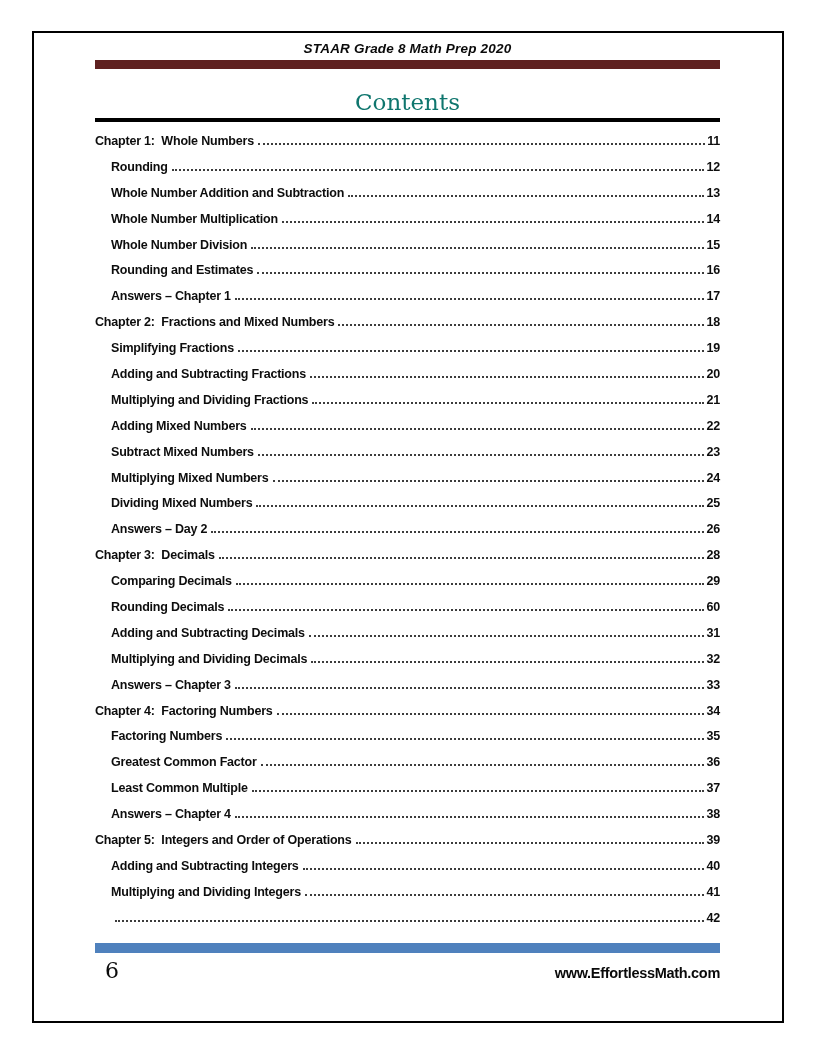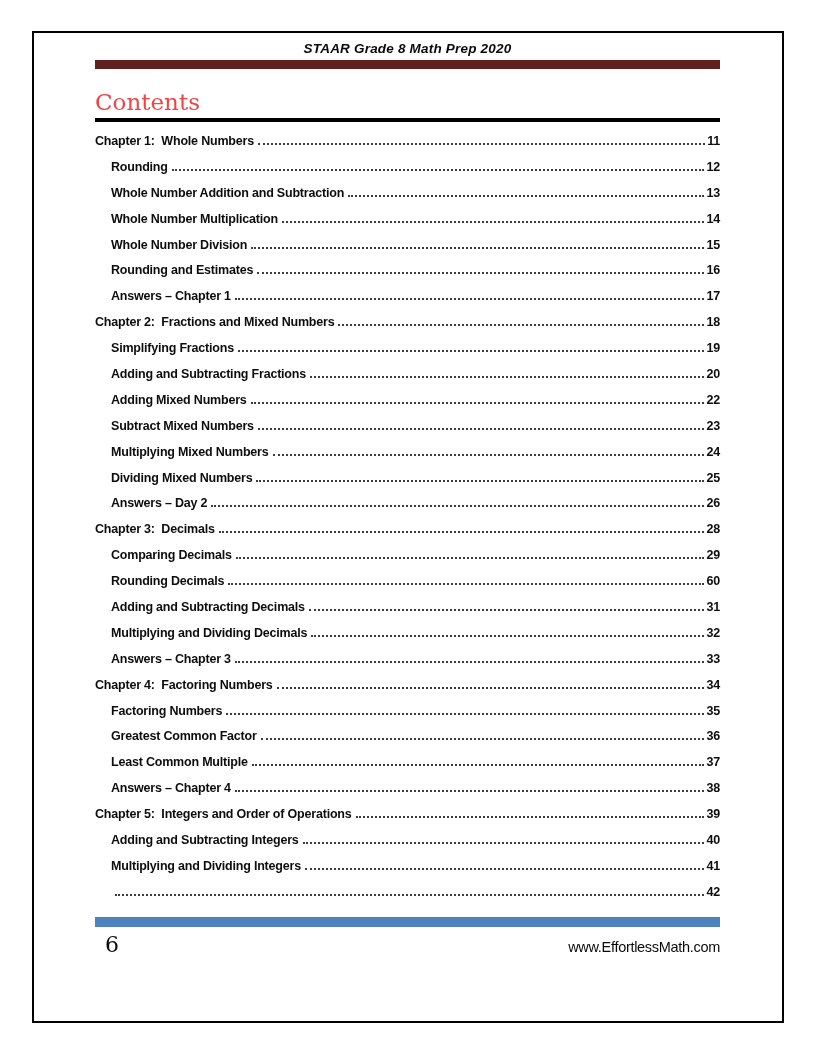--- a/index.html
+++ b/index.html
@@ -32,25 +32,25 @@
     letter-spacing: 0.2px;
     color: #0a0a0a;
   }
   .rule-maroon {
     margin-top: 4px;
     height: 9px;
     width: 100%;
   }
   .contents-title {
     margin-top: 20px;
-    text-align: left;
+    text-align: center;
     font-family: "DejaVu Serif", "Liberation Serif", serif;
     font-size: 23px;
     font-weight: 500;
-    color: #ef4444;
+    color: #0f766e;
   }
   .rule-black {
     margin-top: 3px;
     height: 4px;
     width: 100%;
     background: #000;
   }
   .toc {
     margin-top: 7px;
     list-style: none;
@@ -87,21 +87,21 @@
   }
   .footer-page-number {
     font-family: "DejaVu Serif", "Liberation Serif", serif;
     font-size: 22px;
     font-weight: 400;
     padding-left: 10px;
     color: #0a0a0a;
   }
   .footer-site {
     font-size: 14.5px;
-    font-weight: normal;
+    font-weight: bold;
     letter-spacing: -0.3px;
     color: #0a0a0a;
     text-align: right;
   }
 </style>
 </head>
 <body>
 
 <div class="page-border"></div>
 
@@ -158,20 +158,25 @@
     </li>
       <li class="toc-row section">
       <span class="toc-label">Simplifying Fractions</span>
       <span class="toc-dots"></span>
       <span class="toc-page">19</span>
     </li>
       <li class="toc-row section">
       <span class="toc-label">Adding and Subtracting Fractions</span>
       <span class="toc-dots"></span>
       <span class="toc-page">20</span>
+    </li>
+      <li class="toc-row section">
+      <span class="toc-label">Multiplying and Dividing Fractions</span>
+      <span class="toc-dots"></span>
+      <span class="toc-page">21</span>
     </li>
       <li class="toc-row section">
       <span class="toc-label">Adding Mixed Numbers</span>
       <span class="toc-dots"></span>
       <span class="toc-page">22</span>
     </li>
       <li class="toc-row section">
       <span class="toc-label">Subtract Mixed Numbers</span>
       <span class="toc-dots"></span>
       <span class="toc-page">23</span>

